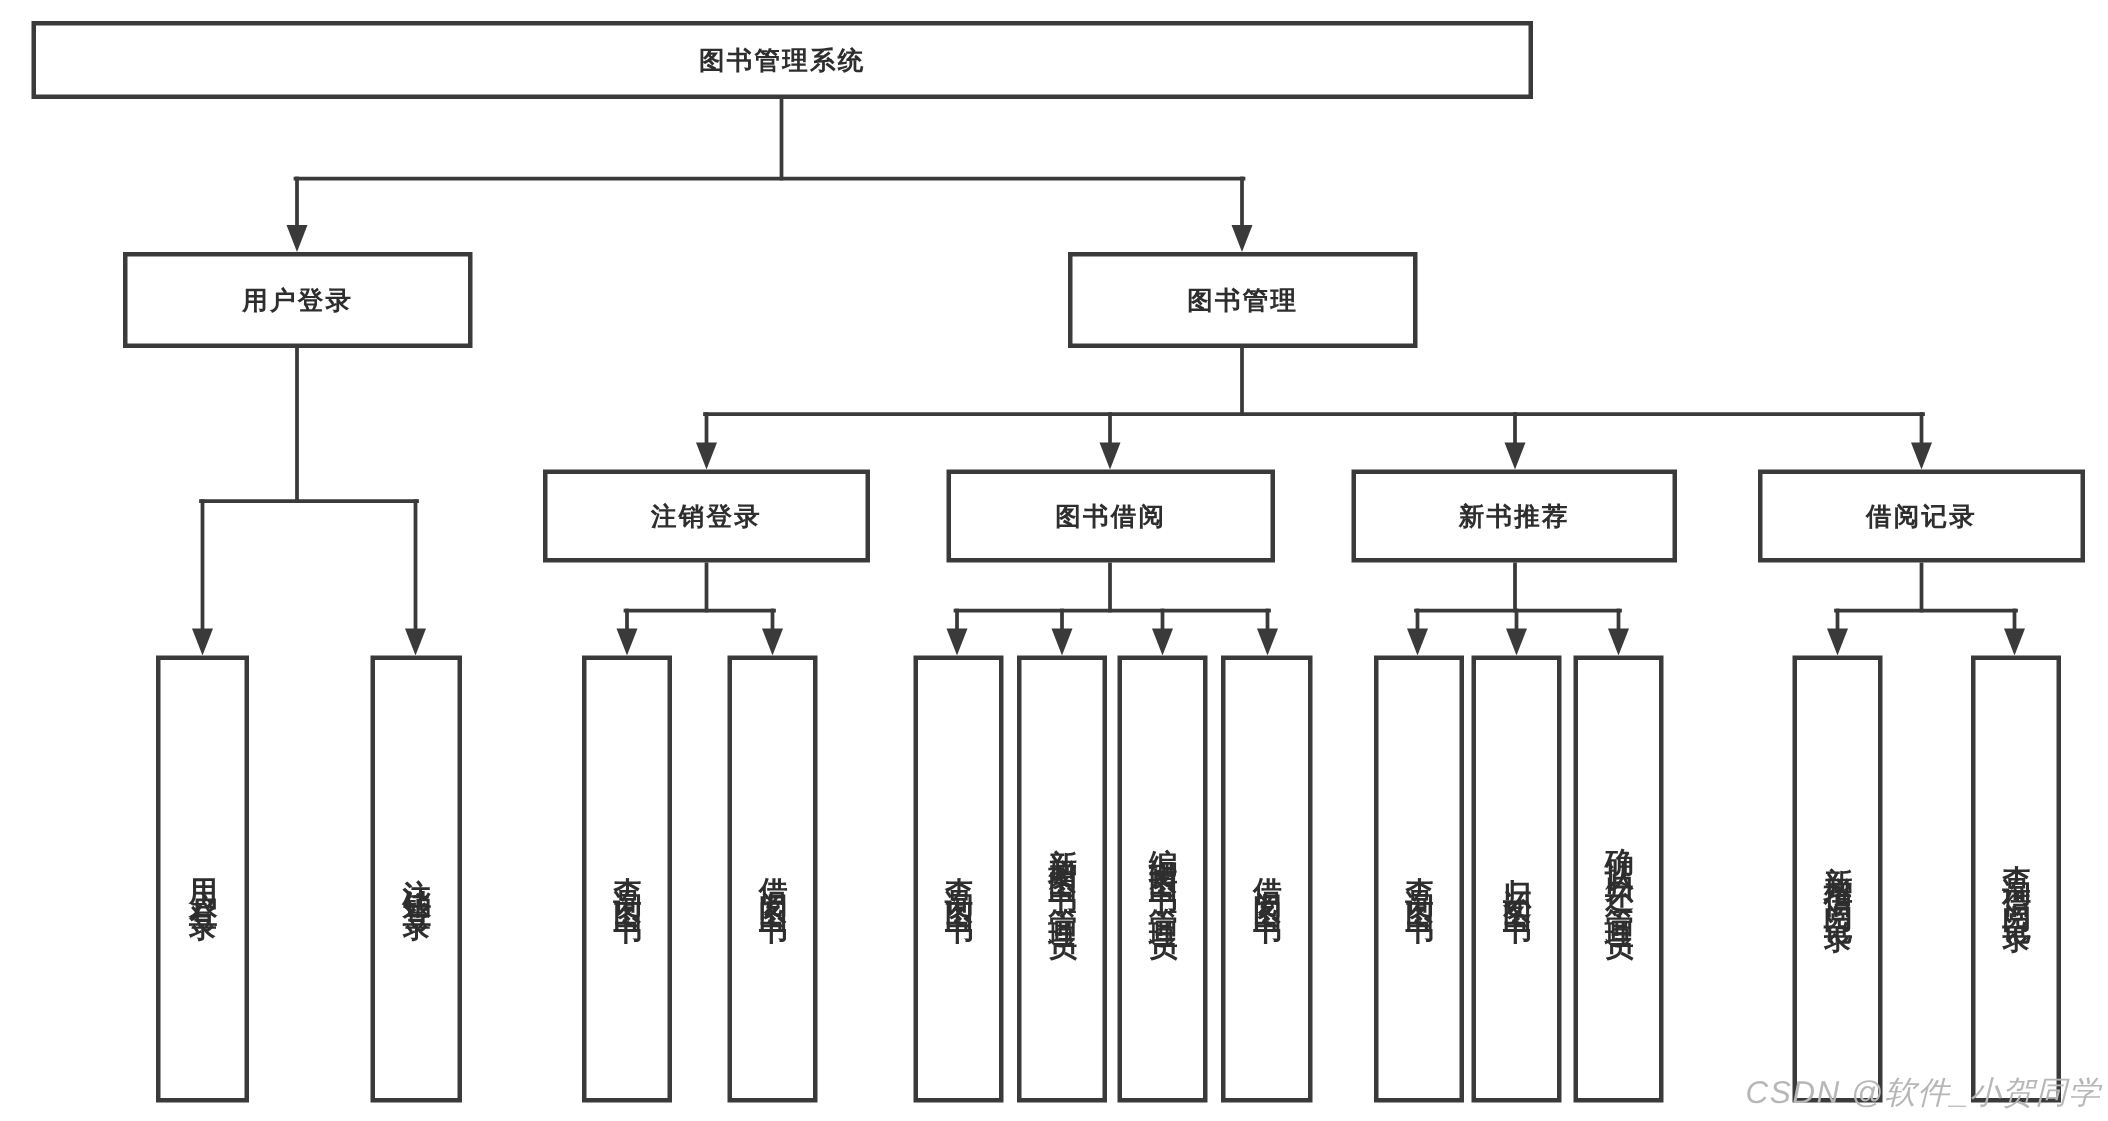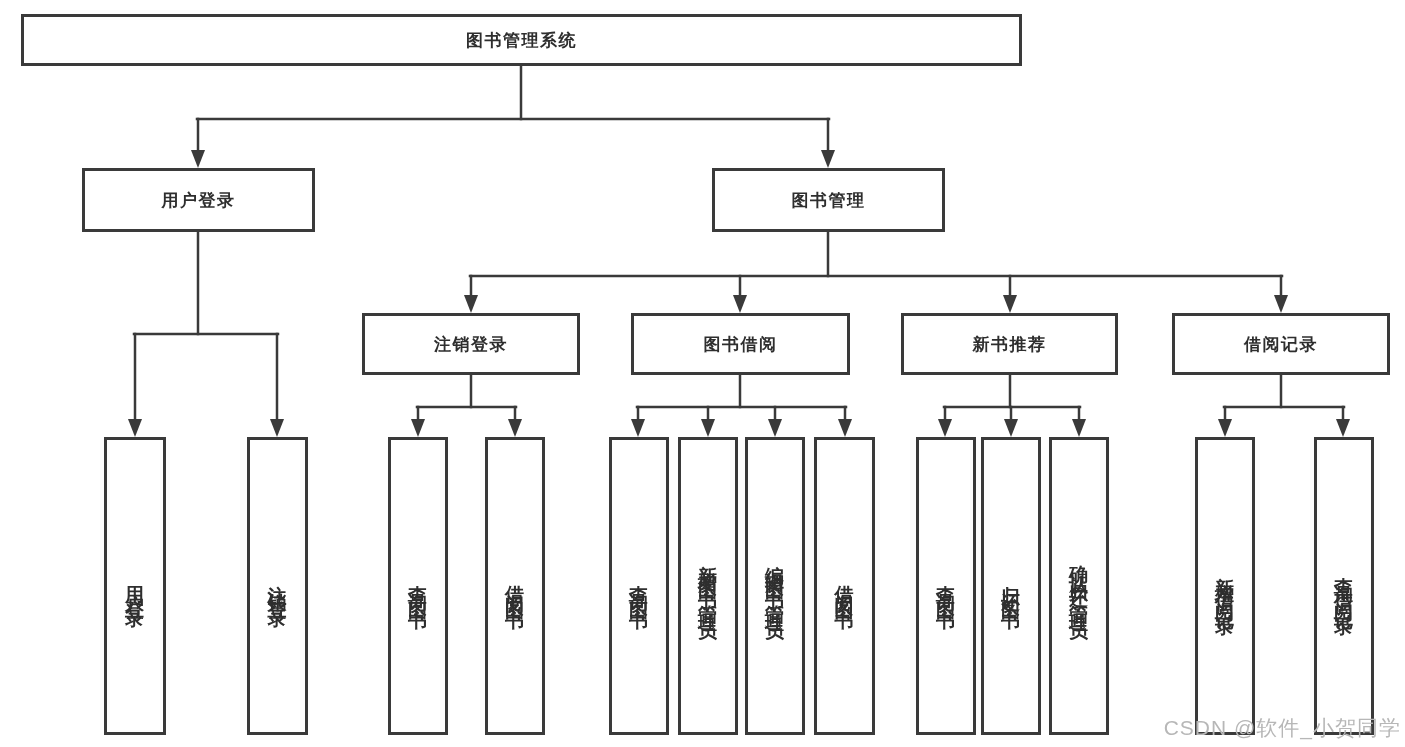--- a/index.html
+++ b/index.html
@@ -38,20 +38,21 @@
     line-height:1;
   }
   #watermark{
     position:absolute;
     right:4px;bottom:5px;
     font-size:21px;
     color:#b7b7b7;
     letter-spacing:1px;
     z-index:3;
     white-space:nowrap;
+    font-style:italic;
   }
 </style>
 </head>
 <body>
 
 <div id="canvas">
 
   <svg id="connector-layer" width="1405" height="747" viewBox="0 0 1405 747">
     <g stroke="#3a3a3a" stroke-width="2.5" fill="none" stroke-linecap="square">
 

